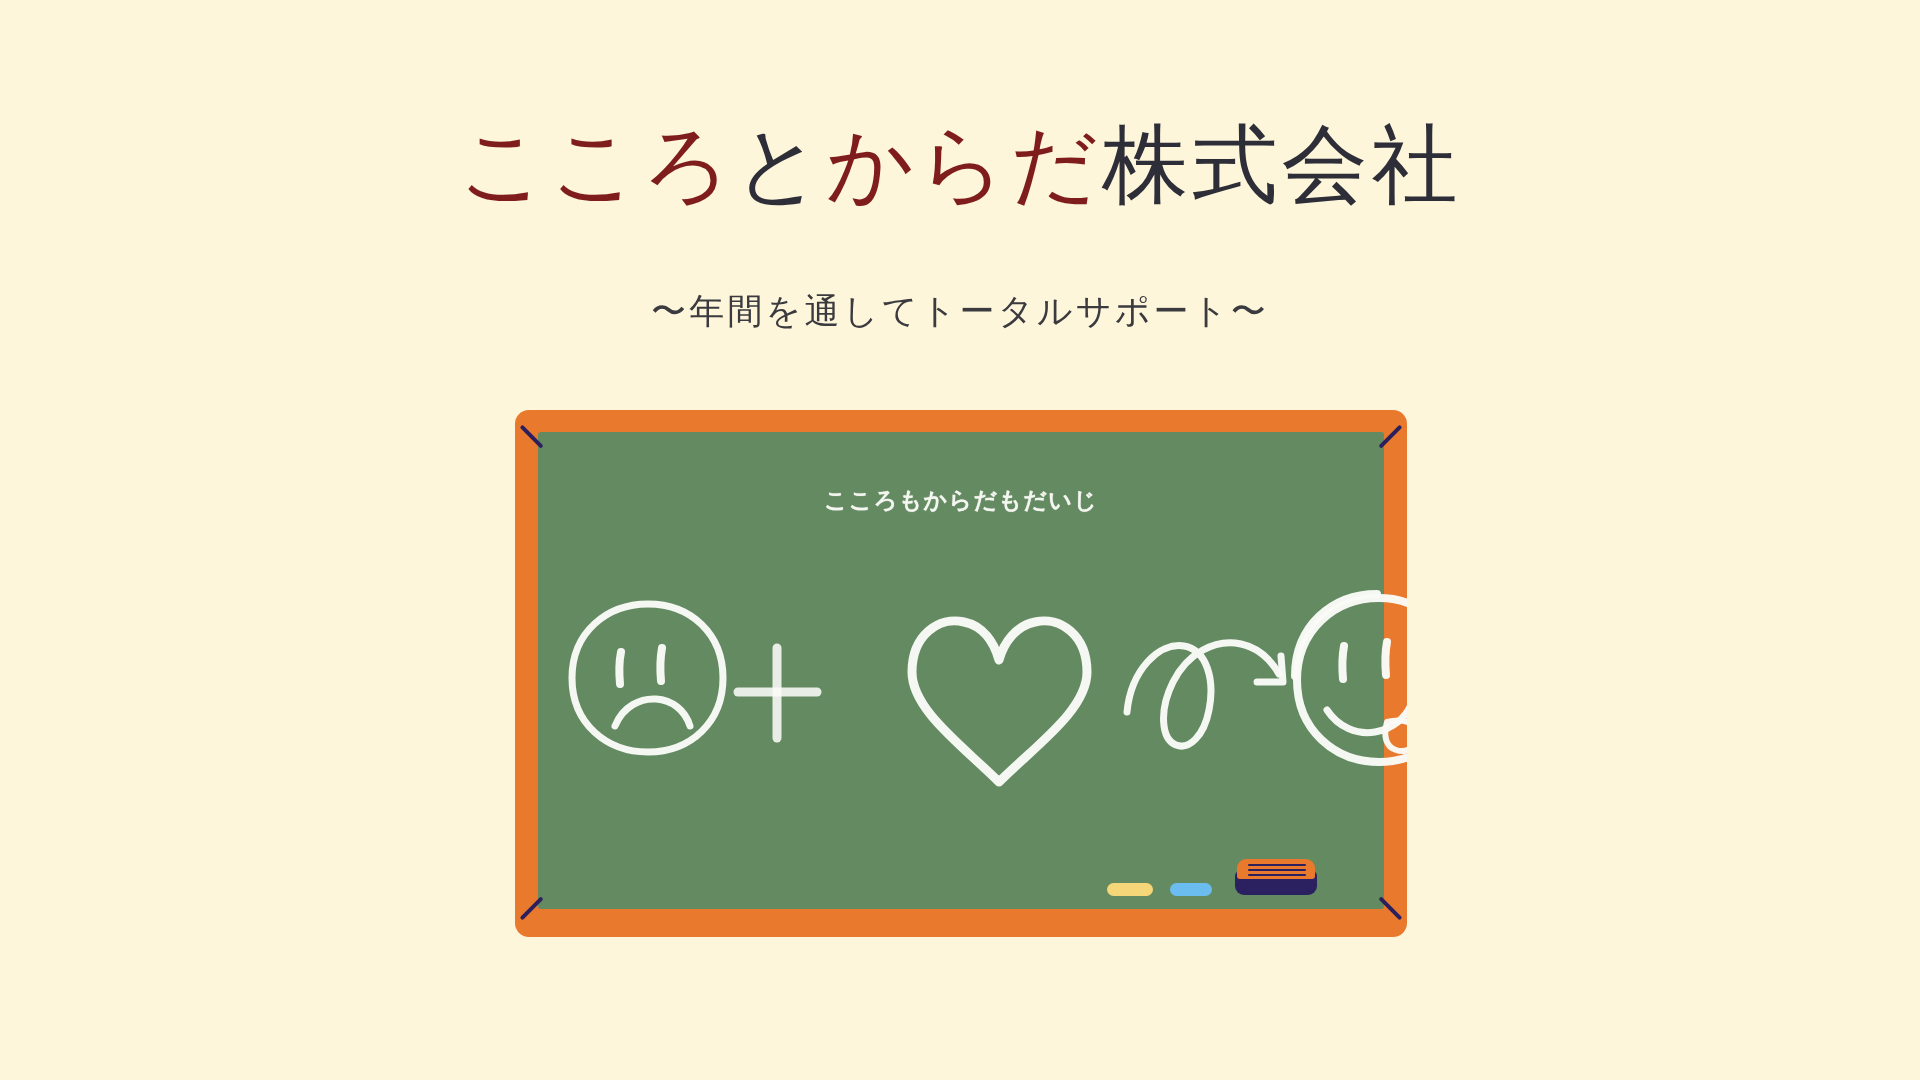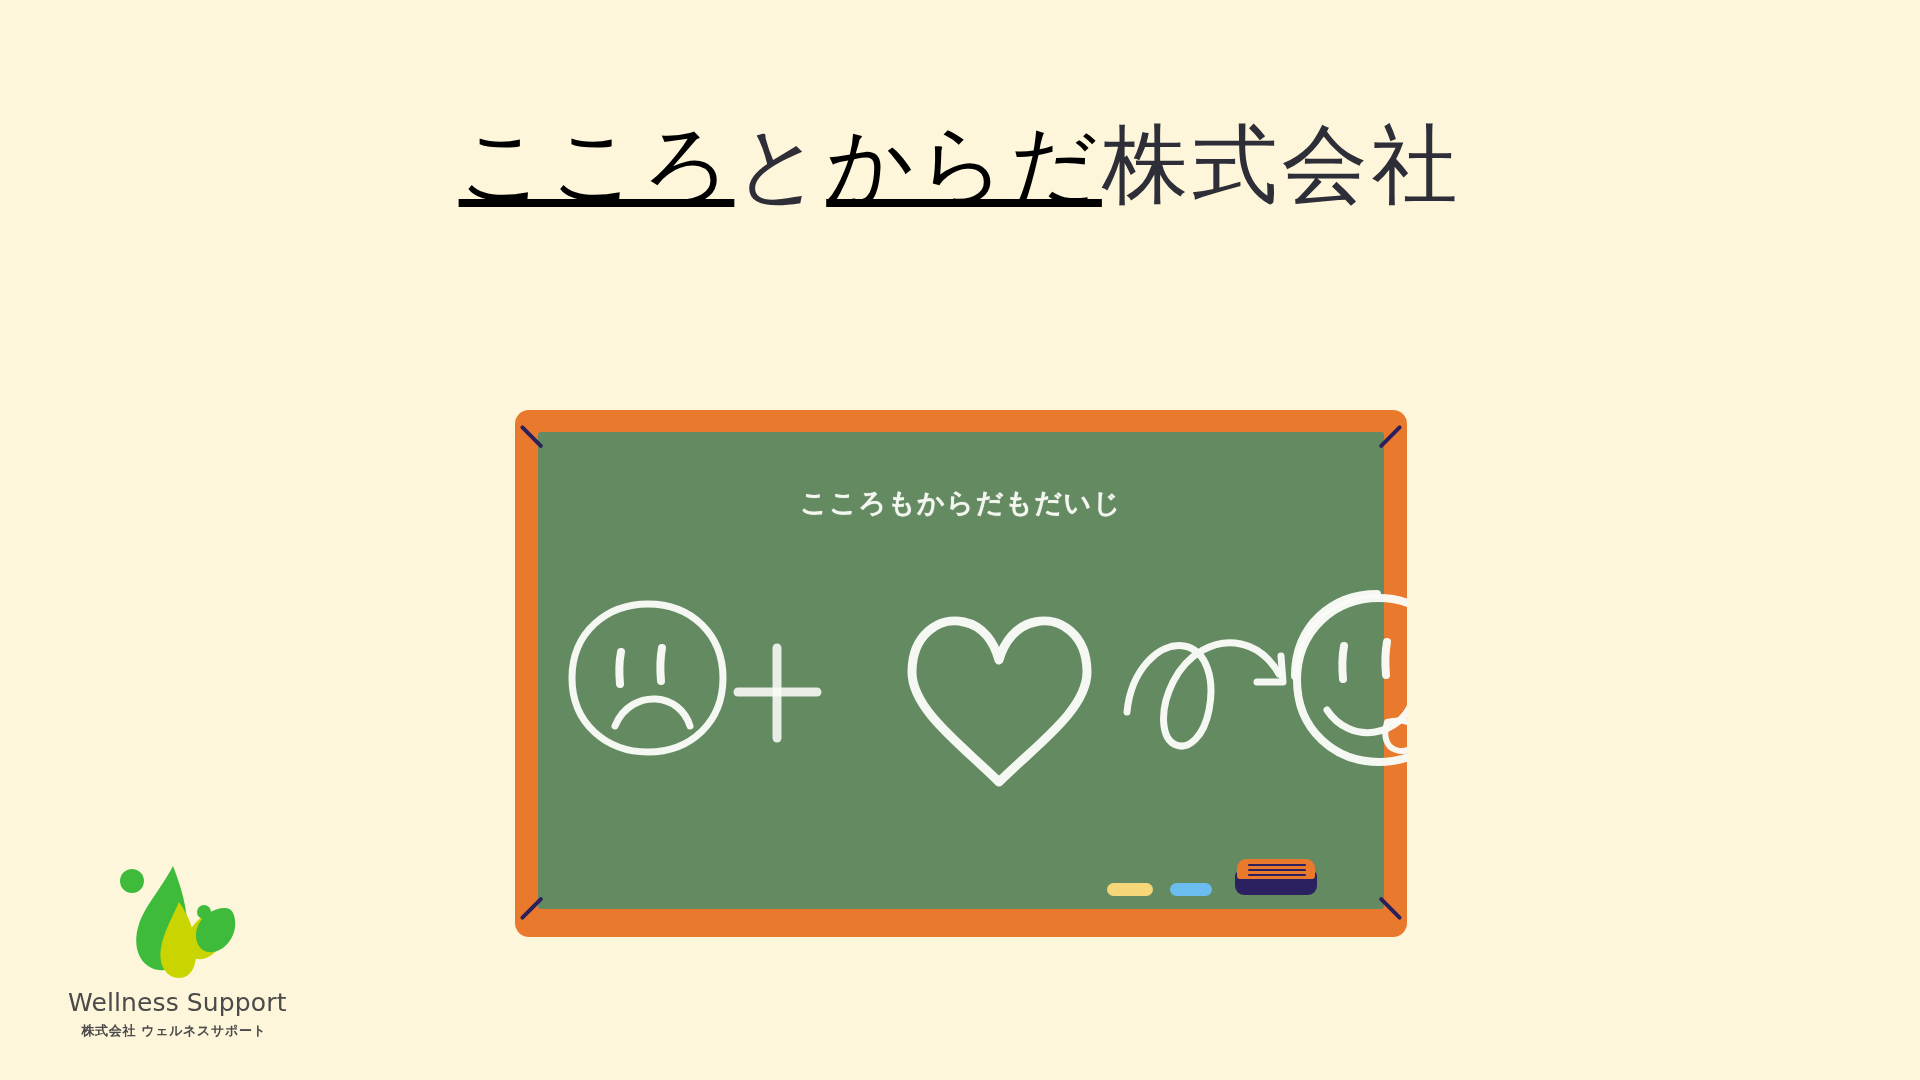--- a/index.html
+++ b/index.html
@@ -31,21 +31,21 @@
   }
   #main-title {
     font-family: "DejaVu Serif", "Liberation Serif", serif;
     font-size: 86px;
     line-height: 1.08;
     letter-spacing: 0.045em;
     font-weight: 400;
     color: #33333a;
     white-space: nowrap;
   }
-  #main-title .accent { color: #000000; text-decoration: underline; }
+  #main-title .accent { color: #7f1d1d; }
   #main-title .plain  { color: #2e2e38; }
 
   #subtitle {
     position: absolute;
     top: 288px;
     left: 0;
     width: 1920px;
     text-align: center;
     font-family: "DejaVu Serif", "Liberation Serif", serif;
     font-size: 35px;
@@ -89,21 +89,21 @@
   .corner-bl { left: 6px;  bottom: 16px; transform: rotate(-45deg); transform-origin: left center; }
   .corner-br { right: 6px; bottom: 16px; transform: rotate(45deg);  transform-origin: right center; }
 
   #board-heading {
     position: absolute;
     left: 0;
     top: 75px;
     width: 100%;
     text-align: center;
     font-family: "DejaVu Sans", "Liberation Sans", sans-serif;
-    font-size: 27px;
+    font-size: 23px;
     font-weight: 700;
     letter-spacing: 0.06em;
     color: #F4F6F0;
     text-shadow: 0 0 1px rgba(244,246,240,.7);
     white-space: nowrap;
   }
 
   #board-drawing {
     position: absolute;
     left: 0;
@@ -180,20 +180,21 @@
 </style>
 </head>
 <body>
 
 <div id="slide">
 
   <div id="title-block">
     <div id="main-title"><span class="accent">こころ</span><span class="plain">と</span><span class="accent">からだ</span><span class="plain">株式会社</span></div>
   </div>
 
+  <div id="subtitle">〜年間を通してトータルサポート〜</div>
 
   <div id="blackboard">
     <div id="board-frame"></div>
 
     <div id="board-surface"></div>
 
     <div class="corner-tick corner-tl"></div>
     <div class="corner-tick corner-tr"></div>
     <div class="corner-tick corner-bl"></div>
     <div class="corner-tick corner-br"></div>
@@ -240,26 +241,14 @@
     <div id="eraser">
       <div id="eraser-body"></div>
       <div id="eraser-top">
         <div class="eraser-line" style="top:5px"></div>
         <div class="eraser-line" style="top:10px"></div>
         <div class="eraser-line" style="top:15px"></div>
       </div>
     </div>
   </div>
 
-  <div id="logo-block">
-    <svg id="logo-mark" viewBox="0 0 146 122">
-      <circle cx="31" cy="19" r="12" fill="#3FBB3C"></circle>
-      <path d="M72 4 C58 30 44 44 38 62 C30 86 40 106 58 108 C74 110 84 96 86 78 C88 58 84 34 72 4 Z" fill="#3FBB3C"></path>
-      <path d="M78 40 C70 58 62 72 60 86 C57 104 66 116 78 116 C90 116 96 104 95 88 C94 70 88 54 78 40 Z" fill="#C9D400"></path>
-      <path d="M110 50 C96 56 86 68 86 82 C86 94 95 100 105 96 C118 91 126 76 124 62 C123 54 118 49 110 50 Z" fill="#C9D400"></path>
-      <path d="M124 46 C112 46 100 54 96 66 C92 80 100 92 112 90 C126 88 136 72 134 58 C133 50 130 46 124 46 Z" fill="#3FBB3C"></path>
-      <circle cx="103" cy="50" r="7" fill="#3FBB3C"></circle>
-    </svg>
-    <div id="logo-name">Wellness Support</div>
-    <div id="logo-company">株式会社 ウェルネスサポート</div>
-  </div>
 
 </div>
 
 </body></html>

